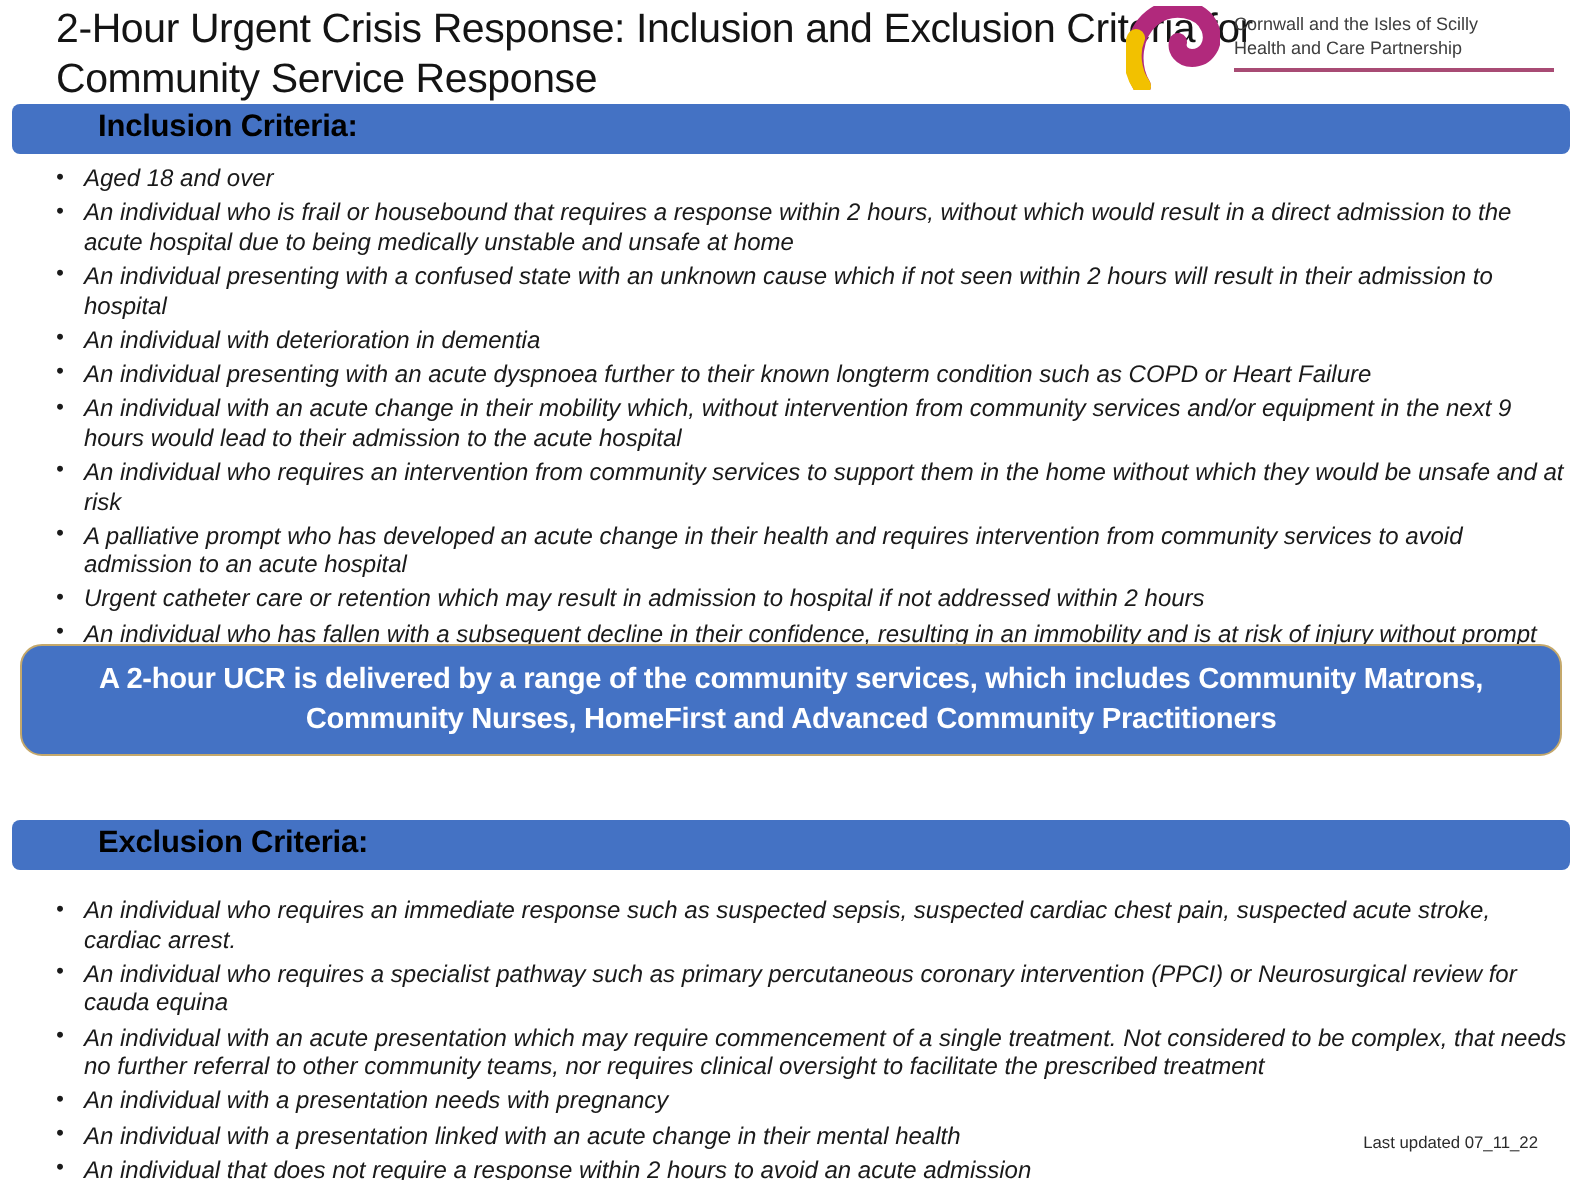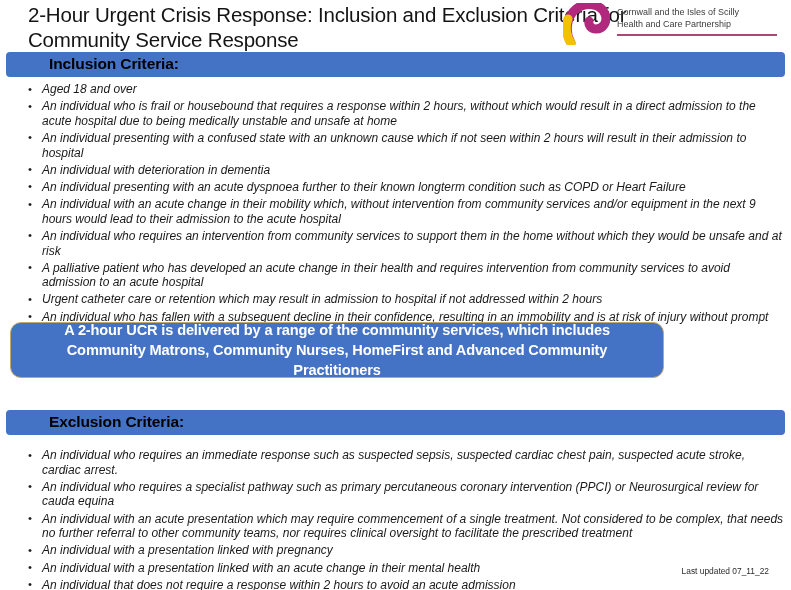--- a/index.html
+++ b/index.html
@@ -123,21 +123,21 @@
     top: -0.5px;
     font-size: 11px;
     color: #1a1a1a;
   }
 
   
   .callout {
     position: absolute;
     left: 10px;
     top: 322px;
-    width: 654px;
+    width: 771px;
     height: 56px;
     background: #4472c4;
     border: 1px solid #c4a86b;
     border-radius: 11px;
     box-sizing: border-box;
     display: flex;
     align-items: center;
     justify-content: flex-start;
   }
   .callout-text {
@@ -188,38 +188,38 @@
   </div>
 
   <ul class="bullet-list" id="inclusion-list">
     <li class="bullet-item">Aged 18 and over</li>
     <li class="bullet-item">An individual who is frail or housebound that requires a response within 2 hours, without which would result in a direct admission to the acute hospital due to being medically unstable and unsafe at home</li>
     <li class="bullet-item">An individual presenting with a confused state with an unknown cause which if not seen within 2 hours will result in their admission to hospital</li>
     <li class="bullet-item">An individual with deterioration in dementia</li>
     <li class="bullet-item">An individual presenting with an acute dyspnoea further to their known longterm condition such as COPD or Heart Failure</li>
     <li class="bullet-item">An individual with an acute change in their mobility which, without intervention from community services and/or equipment in the next 9 hours would lead to their admission to the acute hospital</li>
     <li class="bullet-item">An individual who requires an intervention from community services to support them in the home without which they would be unsafe and at risk</li>
-    <li class="bullet-item">A palliative patient who has developed an acute change in their health and requires intervention from community services to avoid admission to an acute hospital</li>
+    <li class="bullet-item">A palliative prompt who has developed an acute change in their health and requires intervention from community services to avoid admission to an acute hospital</li>
     <li class="bullet-item">Urgent catheter care or retention which may result in admission to hospital if not addressed within 2 hours</li>
     <li class="bullet-item">An individual who has fallen with a subsequent decline in their confidence, resulting in an immobility and is at risk of injury without prompt intervention from community services</li>
   </ul>
 
   <div class="callout">
     <div class="callout-text">A 2-hour UCR is delivered by a range of the community services, which includes Community Matrons, Community Nurses, HomeFirst and Advanced Community Practitioners</div>
   </div>
 
   <div class="section-bar" id="exclusion-bar">
     <span class="section-bar-label">Exclusion Criteria:</span>
   </div>
 
   <ul class="bullet-list" id="exclusion-list">
     <li class="bullet-item">An individual who requires an immediate response such as suspected sepsis, suspected cardiac chest pain, suspected acute stroke, cardiac arrest.</li>
     <li class="bullet-item">An individual who requires a specialist pathway such as primary percutaneous coronary intervention (PPCI) or Neurosurgical review for cauda equina</li>
     <li class="bullet-item">An individual with an acute presentation which may require commencement of a single treatment. Not considered to be complex, that needs no further referral to other community teams, nor requires clinical oversight to facilitate the prescribed treatment</li>
-    <li class="bullet-item">An individual with a presentation linked with pregnancy</li>
+    <li class="bullet-item">An individual with a presentation needs with pregnancy</li>
     <li class="bullet-item">An individual with a presentation linked with an acute change in their mental health</li>
     <li class="bullet-item">An individual that does not require a response within 2 hours to avoid an acute admission</li>
     <li class="bullet-item">An individual that can present themselves to a GP surgery or a Primary Care Centre</li>
   </ul>
 
   <div class="footer-note">Last updated 07_11_22</div>
 
 </div>
 
 </body></html>

